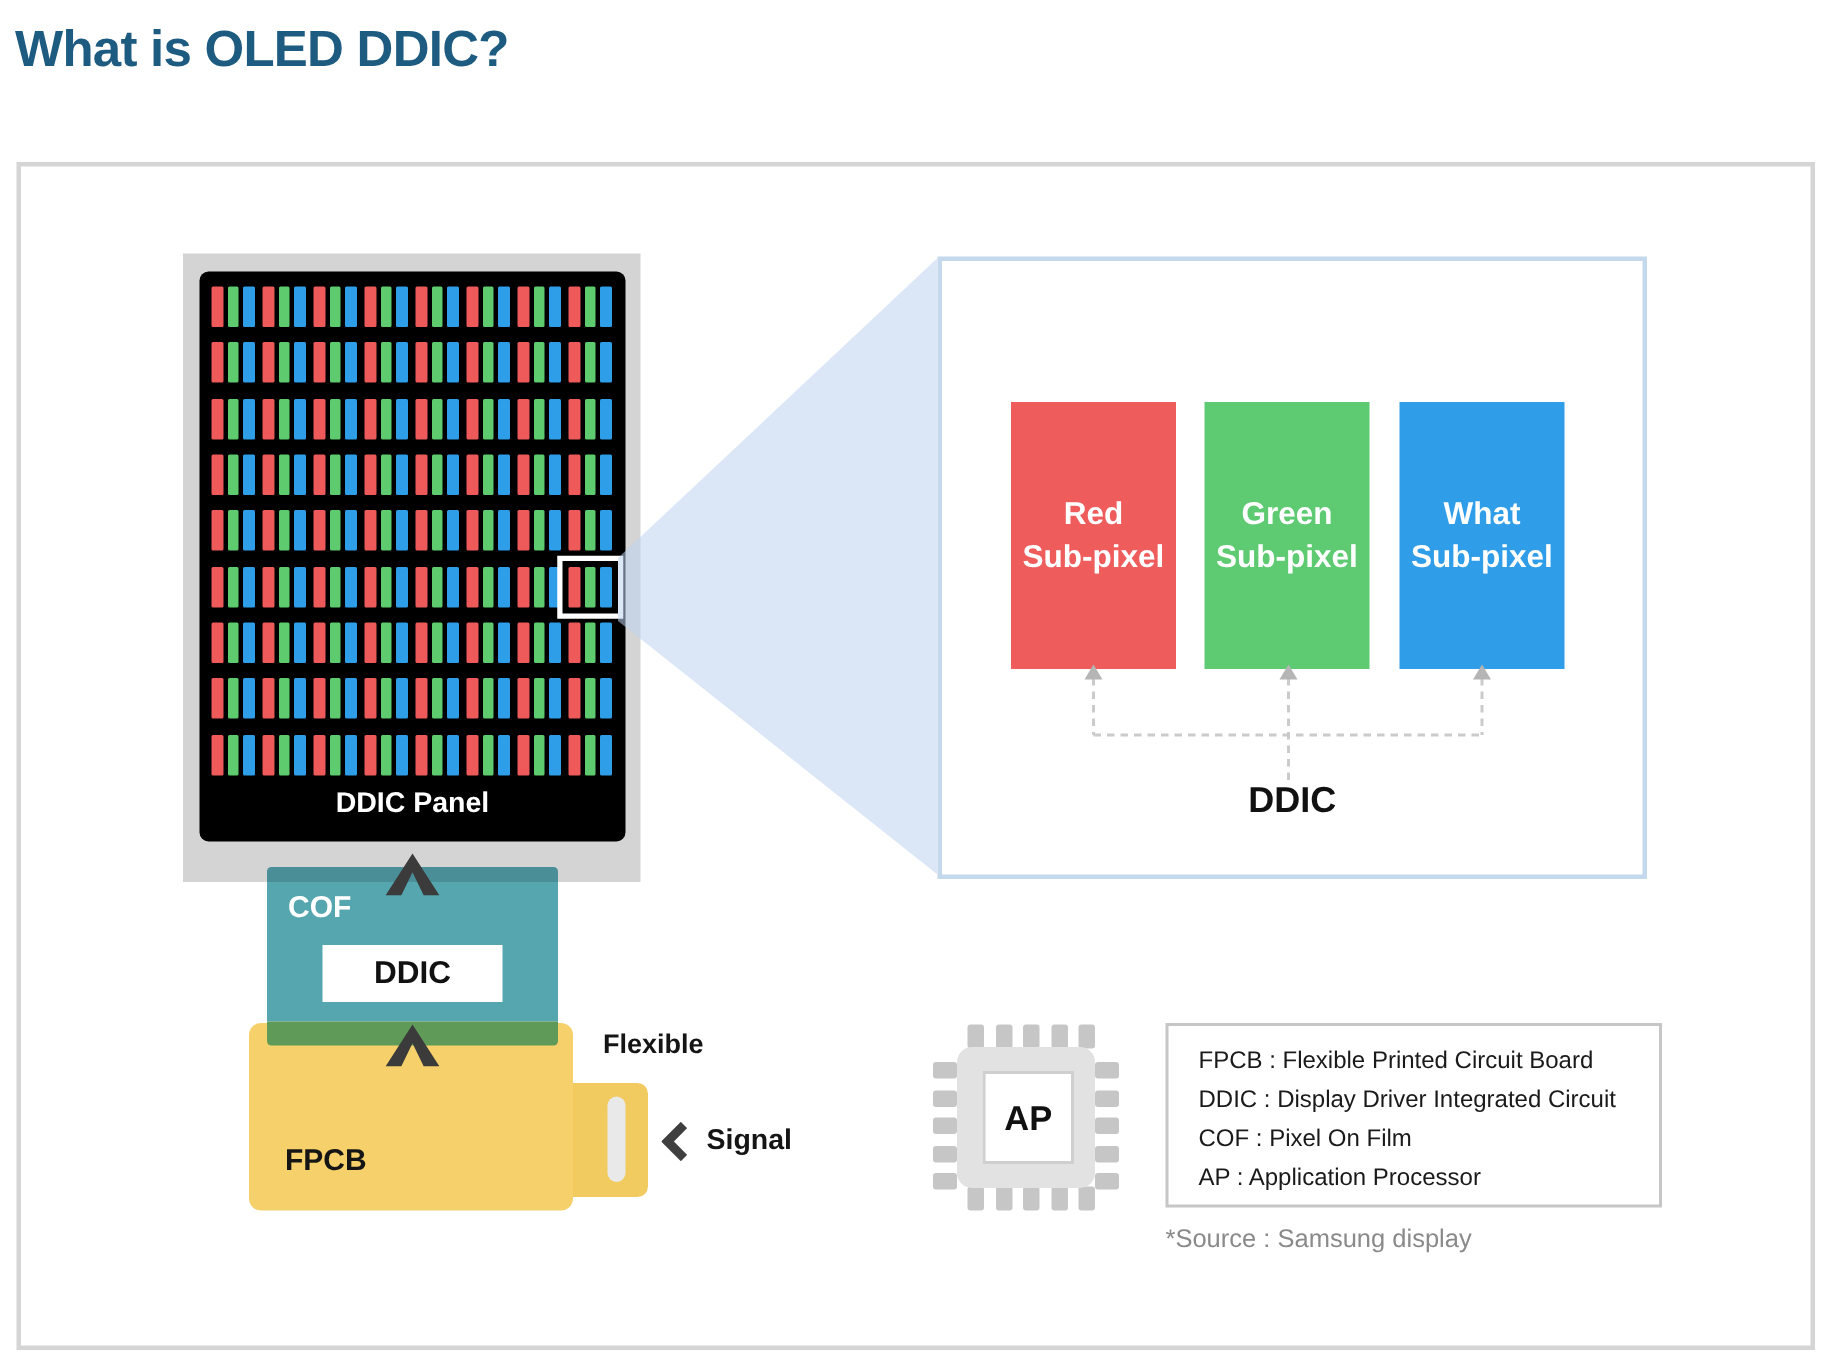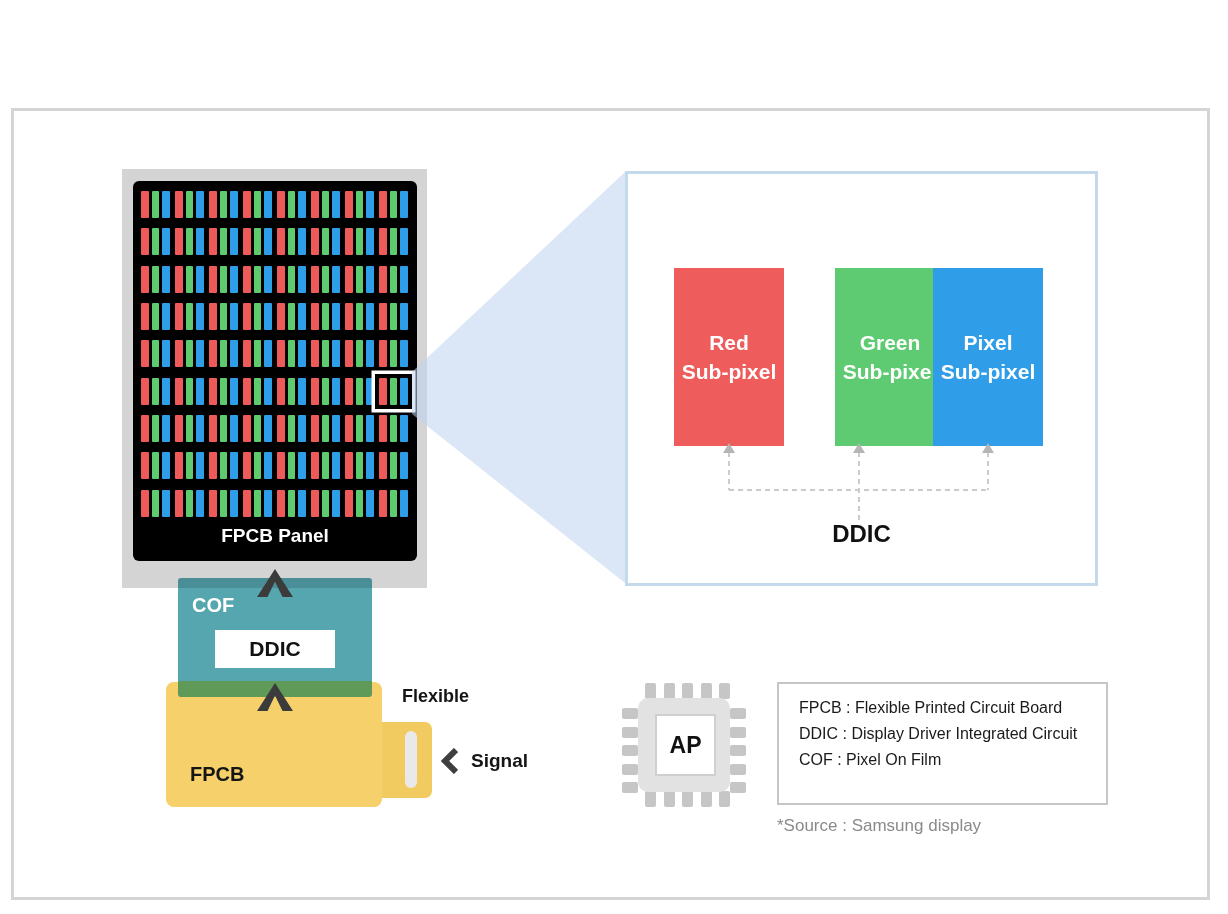--- a/index.html
+++ b/index.html
@@ -64,20 +64,21 @@
   
   .legend-box { left:777px; top:682px; width:331px; height:123px; background:#fff; border:2px solid #c6c6c6; padding:11px 0 0 20px; z-index:3; }
   .legend-line { font-size:16px; color:#1a1a1a; line-height:26px; white-space:nowrap; }
   .source-note { left:777px; top:816px; font-size:17px; color:#8a8a8a; z-index:3; }
 </style>
 </head>
 <body>
 
 <div class="stage">
 
+  <h1 class="abs page-title">What is OLED DDIC?</h1>
 
   <div class="abs main-frame"></div>
 
   <div class="abs panel-frame"></div>
   <div class="abs oled-panel"></div>
   <div class="abs subpixel-grid">
       <div class="px-cell" style="left: 0px; top: 0px;">
         <i style="background: rgb(238, 90, 90);"></i>
         <i style="background: rgb(94, 203, 110);"></i>
         <i style="background: rgb(47, 158, 232);"></i>
@@ -431,43 +432,43 @@
         <i style="background: rgb(238, 90, 90);"></i>
         <i style="background: rgb(94, 203, 110);"></i>
         <i style="background: rgb(47, 158, 232);"></i>
       </div>
       <div class="px-cell" style="left: 238px; top: 298.64px;">
         <i style="background: rgb(238, 90, 90);"></i>
         <i style="background: rgb(94, 203, 110);"></i>
         <i style="background: rgb(47, 158, 232);"></i>
       </div>
     </div>
-  <div class="abs oled-panel-label">FPCB Panel</div>
+  <div class="abs oled-panel-label">DDIC Panel</div>
 
   <svg class="abs cone-svg" viewBox="0 0 1228 914">
     <polygon points="412,372 625,172 625,583 412,414" fill="rgba(189,211,240,0.55)"></polygon>
   </svg>
 
   <div class="abs pixel-box">
 
     <div class="sub-rect sub-rect-0" style="background: rgb(238, 92, 92);">
       <div class="lbl">
         <span>Red</span><br>
         <span>Sub-pixel</span>
       </div>
     </div>
-    <div class="sub-rect sub-rect-1" style="background: rgb(94, 203, 114); margin-left: 32px;">
+    <div class="sub-rect sub-rect-1" style="background: rgb(94, 203, 114);">
       <div class="lbl">
         <span>Green</span><br>
         <span>Sub-pixel</span>
       </div>
     </div>
     <div class="sub-rect sub-rect-2" style="background: rgb(47, 157, 232);">
       <div class="lbl">
-        <span>Pixel</span><br>
+        <span>What</span><br>
         <span>Sub-pixel</span>
       </div>
     </div>
 
     <svg class="conn-svg" viewBox="0 0 467 115">
       <g stroke="#cbcbcb" stroke-width="2" stroke-dasharray="5 4" fill="none">
         <path d="M101 10 V 48"></path>
         <path d="M231 10 V 78"></path>
         <path d="M360 10 V 48"></path>
         <path d="M101 48 H 360"></path>
@@ -532,17 +533,18 @@
         <div class="pin" style="left: 108px; top: 99px; width: 16px; height: 11px;"></div>
       </div>
     <div class="ap-body"></div>
     <div class="ap-inner">AP</div>
   </div>
 
   <div class="abs legend-box">
     <div class="legend-line">FPCB : Flexible Printed Circuit Board</div>
     <div class="legend-line">DDIC : Display Driver Integrated Circuit</div>
     <div class="legend-line">COF : Pixel On Film</div>
+    <div class="legend-line">AP : Application Processor</div>
   </div>
 
   <div class="abs source-note">*Source : Samsung display</div>
 
 </div>
 
 </body></html>

